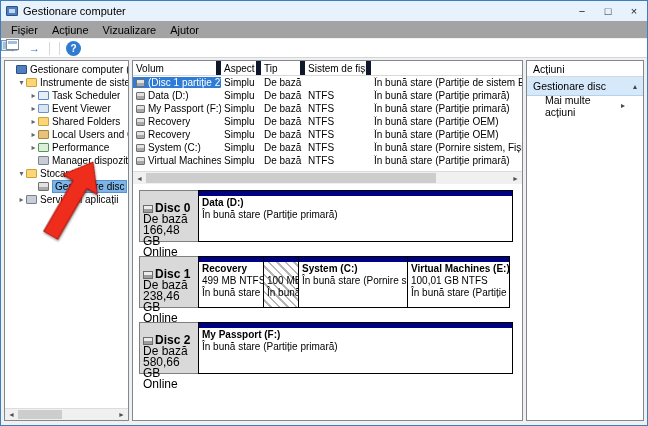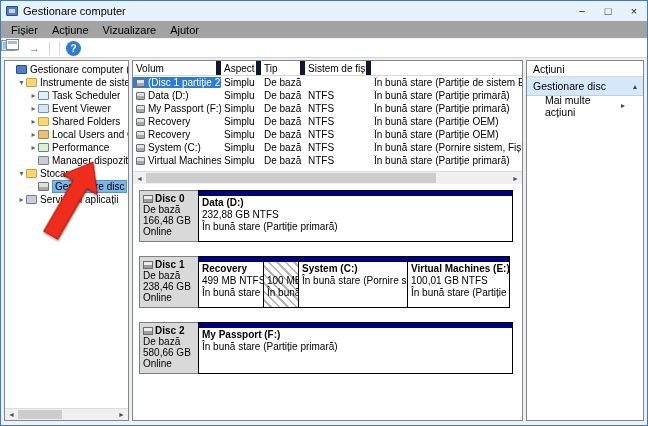--- a/index.html
+++ b/index.html
@@ -62,21 +62,21 @@
   .vhead { height:15px; border-bottom:1px solid #d9d9d9; font-size:10px; }
   .vhead > div { padding:0 3px; border-right:5px solid #0f172a; height:100%; display:flex; align-items:center; overflow:hidden; white-space:nowrap; }
   .vrow { height:13px; font-size:10px; }
   .vrow > div { padding:0 3px; overflow:hidden; white-space:nowrap; display:flex; align-items:center; }
   .vico { width:9px; height:8px; flex:none; margin-right:3px; background:linear-gradient(#e2e2e2 55%, #a9a9a9 55%); border:1px solid #707070; border-radius:1px; }
   .vrow .cell-sel { background:#2f7cd6; color:#fff; }
 
   
   .diskarea { flex:1; background:#fff; overflow:hidden; padding-top:6px; }
   .disk-row { display:flex; margin:0 8px 14px 6px; height:52px; }
-  .disk-head { width:60px; flex:none; background:#d9d9d9; border:1px solid #7f7f7f; padding:2px 3px; font-size:10px; line-height:11px; }
+  .disk-head { width:60px; flex:none; background:#d9d9d9; border:1px solid #7f7f7f; padding:12px 3px; font-size:12px; line-height:11px; }
   .dh1 { display:flex; align-items:center; font-weight:bold; }
   .dmini { width:10px; height:8px; margin-right:2px; background:linear-gradient(#ececec 55%, #9d9d9d 55%); border:1px solid #6b6b6b; }
   .partitions { display:flex; flex:1; }
   .partition { border:1px solid #000; margin-left:-1px; background:#fff; overflow:hidden; flex:none; }
   .pstrip { height:5px; background:#000082; }
   .pbody { padding:1px 3px; font-size:10px; line-height:12px; white-space:nowrap; overflow:hidden; }
   .plabel { font-weight:bold; height:12px; }
   .hatched { background:repeating-linear-gradient(45deg, #ffffff 0px, #ffffff 4px, #b5b5b5 4px, #b5b5b5 6px); }
 
   
@@ -296,21 +296,20 @@
               </div>
             <div>De bază</div>
             <div>166,48 GB</div>
             <div>Online</div>
           </div>
           <div class="partitions">
             <div class="partition" style="width:315px">
               <div class="pstrip"></div>
               <div class="pbody">
                 <div class="plabel">Data (D:)</div>
-                <div>232,88 GB NTFS</div>
                 <div>În bună stare (Partiție primară)</div>
               </div>
             </div>
           </div>
         </div>
 
         <div class="disk-row">
           <div class="disk-head">
             <div class="dh1">
                 <span class="dmini"></span>

